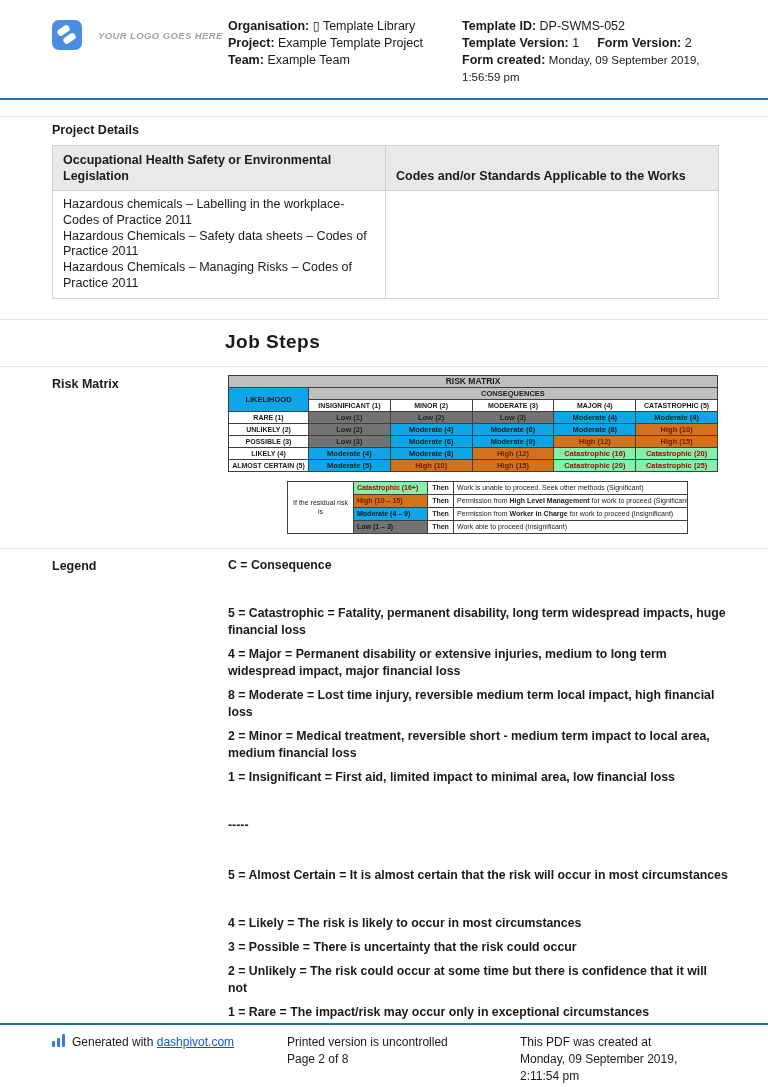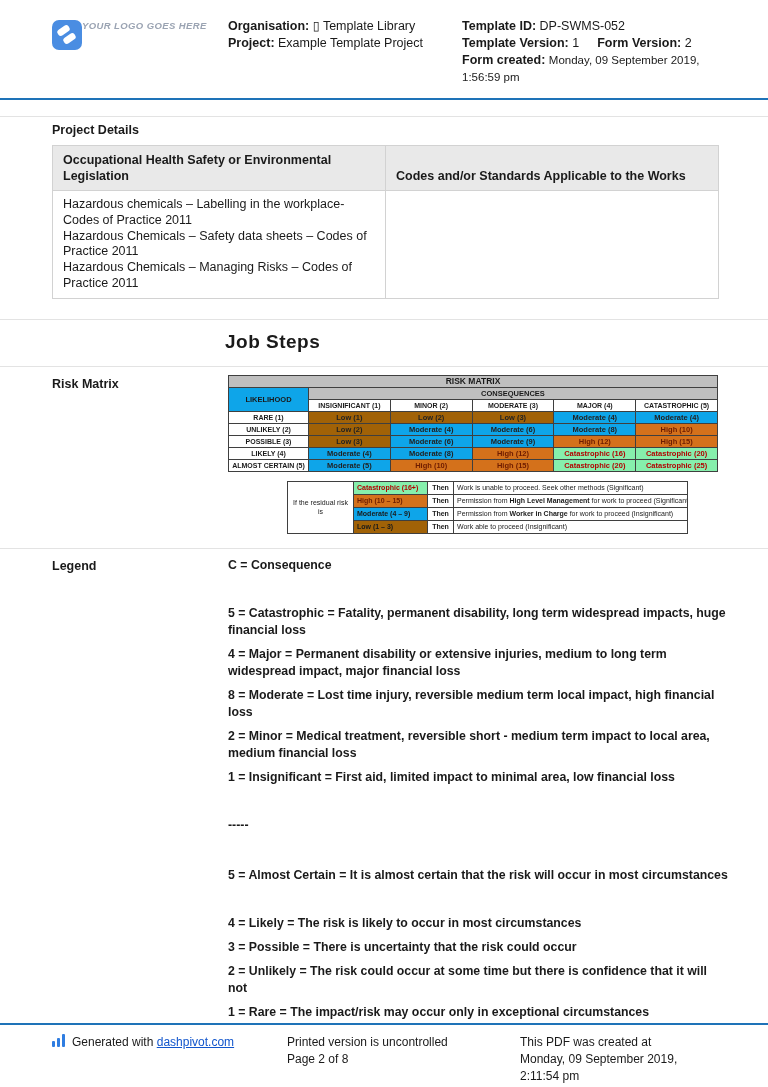--- a/index.html
+++ b/index.html
@@ -1,21 +1,21 @@
 <!DOCTYPE html>
 <html><head>
 <meta charset="utf-8">
 <style>
   * { box-sizing: border-box; }
   html,body { margin:0; padding:0; background:#fff; }
   body { width:768px; height:1087px; font-family:"Liberation Sans", sans-serif; color:#1a1a1a; position:relative; overflow:hidden; }
 
   
   .header { display:flex; align-items:flex-start; padding:18px 40px 12px 40px; border-bottom:2px solid #1e73b8; }
-  .logo-wrap { width:188px; display:flex; align-items:flex-start; gap:0; padding-left:12px; padding-top:2px; }
+  .logo-wrap { width:188px; display:flex; align-items:center; gap:16px; padding-left:12px; padding-top:2px; }
   .logo-badge { width:30px; height:30px; border-radius:7px; background:#4a8de2; position:relative; flex:0 0 auto; }
   .logo-badge span { position:absolute; width:13px; height:7px; background:#fff; border-radius:3px; transform:rotate(-35deg); }
   .logo-badge .s1 { left:5px; top:7px; }
   .logo-badge .s2 { left:11px; top:15px; }
   .logo-text { color:#9aa3b2; font-size:9.5px; font-weight:bold; font-style:italic; letter-spacing:.4px; }
   .org-block { width:234px; font-size:12.5px; line-height:17px; }
   .meta-block { flex:1; font-size:12.5px; line-height:17px; }
   .meta-block .vgap { display:inline-block; width:18px; }
   .lbl { font-weight:bold; }
   .small-val { font-size:11.5px; }
@@ -37,21 +37,21 @@
 
   
   .m-table { border-collapse:collapse; width:490px; table-layout:fixed; }
   .m-table th, .m-table td { border:1px solid #3f3f3f; text-align:center; padding:1px 1px; line-height:9px; overflow:hidden; white-space:nowrap; }
   .m-title { background:#bfbfbf; font-size:8.5px; font-weight:bold; padding:3px 0 2px; }
   .m-lh { background:#0ea5e9; font-size:7.5px; font-weight:bold; }
   .m-cons { background:#bfbfbf; font-size:7.5px; font-weight:bold; padding:3px 0 2px; }
   .m-colh { background:#fff; font-size:7px; font-weight:bold; padding:2px 0; }
   .m-rowh { background:#fff; font-size:7px; font-weight:bold; padding:2px 0; }
   .m-cell { font-size:7.5px; font-weight:bold; padding:2px 0; color:#222; }
-  [data-level="low"] { background:#a16207; }
+  [data-level="low"] { background:#737373; }
   [data-level="moderate"] { background:#0ea5e9; }
   [data-level="high"] { background:#d4711b; color:#6e1c00; }
   [data-level="catastrophic"] { background:#86efac; color:#b30000; }
 
   
   .k-table { border-collapse:collapse; width:400px; table-layout:fixed; margin:9px 0 2px 59px; }
   .k-table td { border:1px solid #3f3f3f; font-size:7px; line-height:9px; padding:1.5px 3px; white-space:nowrap; overflow:hidden; }
   .k-cond { text-align:center; font-size:7.5px; white-space:normal !important; }
   .k-range { font-weight:bold; }
   .k-then { font-weight:bold; text-align:center; }
@@ -83,20 +83,21 @@
   <div class="logo-wrap">
     <div class="logo-badge">
         <span class="s1"></span>
         <span class="s2"></span>
       </div>
     <div class="logo-text">YOUR LOGO GOES HERE</div>
   </div>
   <div class="org-block">
     <div><span class="lbl">Organisation:</span> <span>▯ Template Library</span></div>
     <div><span class="lbl">Project:</span> <span>Example Template Project</span></div>
+    <div><span class="lbl">Team:</span> <span>Example Team</span></div>
   </div>
   <div class="meta-block">
     <div><span class="lbl">Template ID:</span> <span>DP-SWMS-052</span></div>
     <div><span class="lbl">Template Version:</span> <span>1</span><span class="vgap"></span><span class="lbl">Form Version:</span> <span>2</span></div>
     <div><span class="lbl">Form created:</span> <span class="small-val">Monday, 09 September 2019, 1:56:59 pm</span></div>
   </div>
 </div>
 
 <div class="pd-section">
   <div class="pd-title">Project Details</div>

